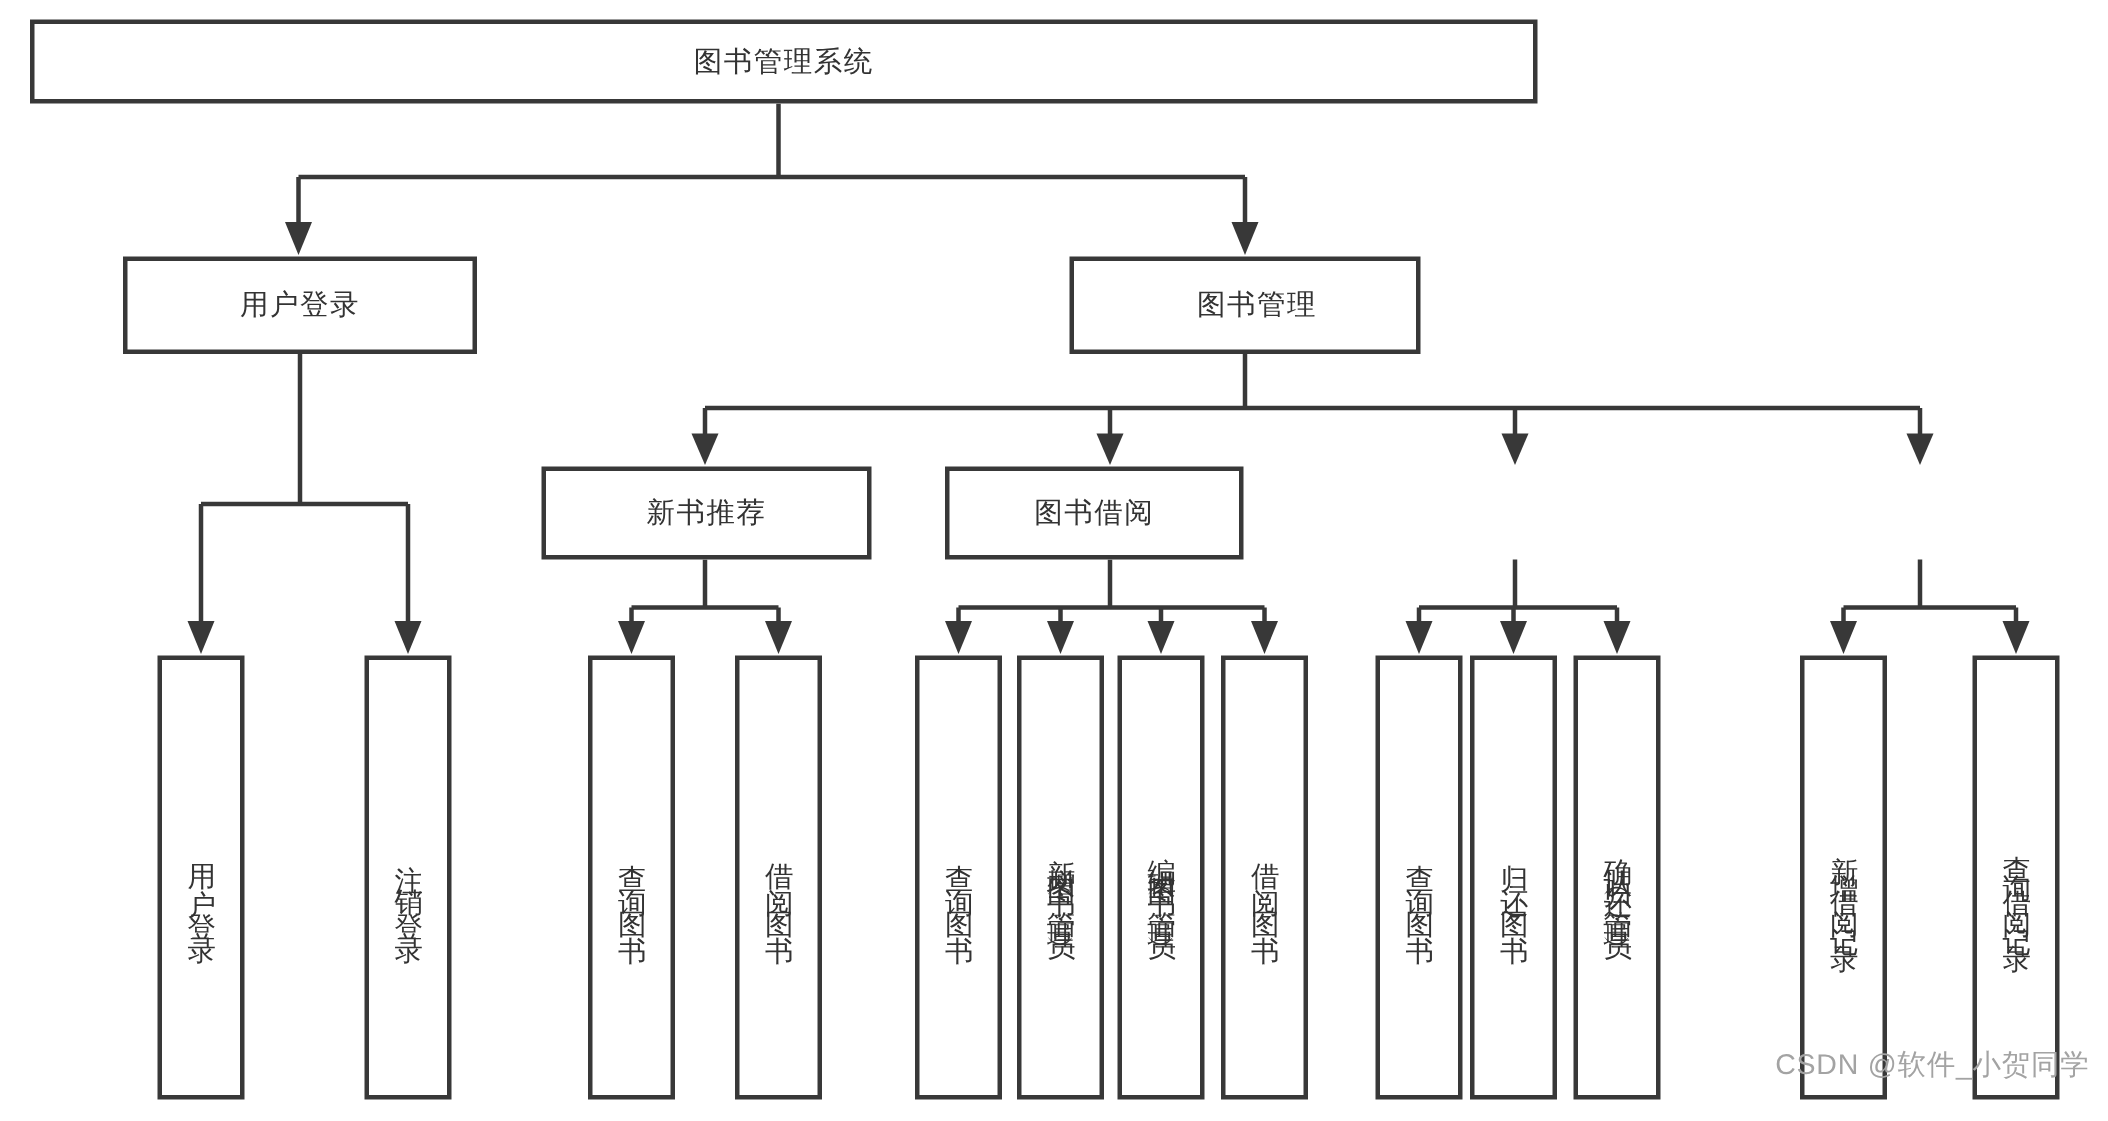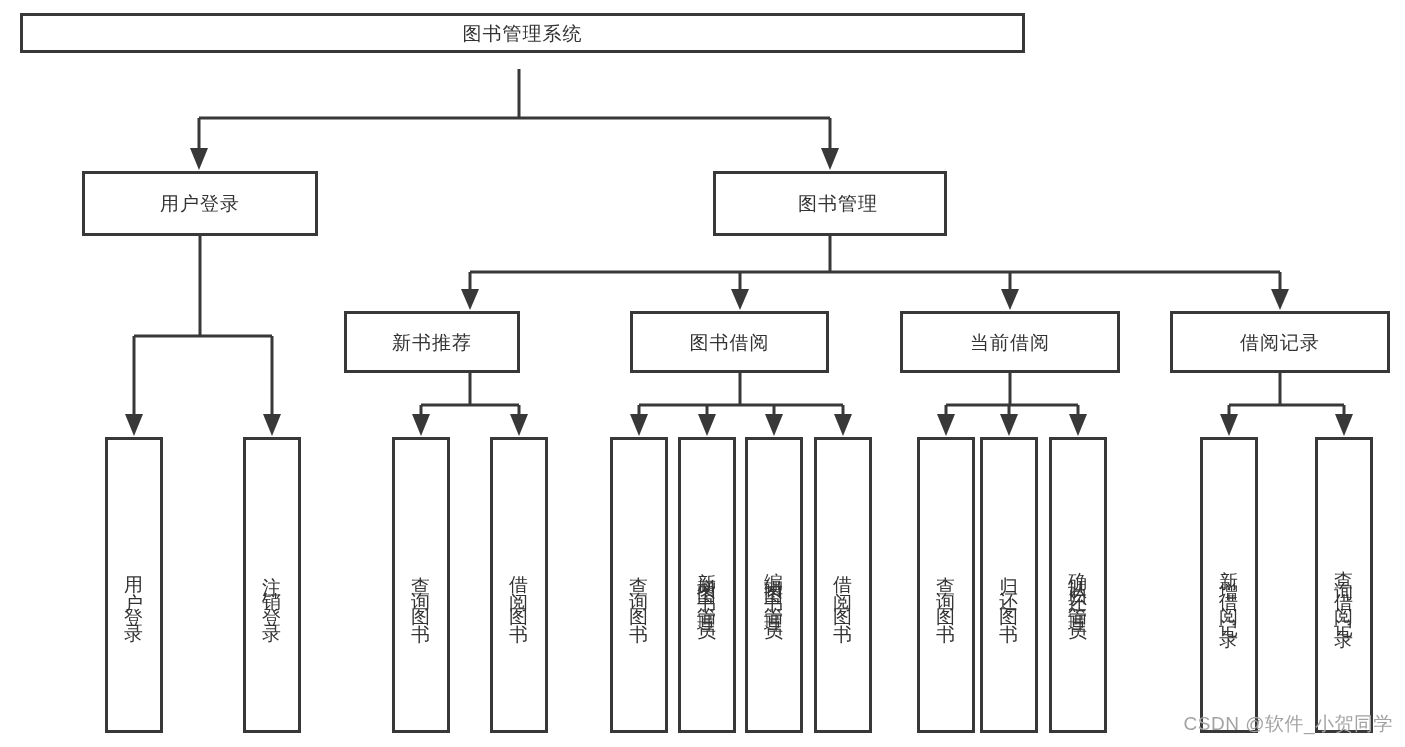--- a/index.html
+++ b/index.html
@@ -36,21 +36,21 @@
   .leaf .vlabel{
     writing-mode:vertical-rl;
     text-orientation:mixed;
     white-space:nowrap;
   }
   .ls-wide .vlabel{letter-spacing:16px;margin-bottom:-16px;}
   .ls-mid  .vlabel{letter-spacing:12px;margin-bottom:-12px;}
   .ls-tight .vlabel{letter-spacing:7px;margin-bottom:-7px;}
   .watermark{
     position:absolute;
-    right:12px;bottom:10px;
+    right:12px;bottom:24px;
     font-size:19px;
     color:var(--wm);
     letter-spacing:0.5px;
     z-index:10;
     white-space:nowrap;
   }
 </style>
 </head>
 <body>
 
@@ -94,42 +94,36 @@
       <polygon points="765,414 783,414 774,436"></polygon>
       <polygon points="834,414 852,414 843,436"></polygon>
       <polygon points="937,414 955,414 946,436"></polygon>
       <polygon points="1000,414 1018,414 1009,436"></polygon>
       <polygon points="1069,414 1087,414 1078,436"></polygon>
       <polygon points="1220,414 1238,414 1229,436"></polygon>
       <polygon points="1335,414 1353,414 1344,436"></polygon>
     </g>
   </svg>
 
-  <div class="box" style="left:20px;top:13px;width:1005px;height:40px;">
+  <div class="box" style="left:20px;top:13px;width:1005px;height:56px;">
     <span>图书管理系统</span>
   </div>
 
   <div class="box" style="left:82px;top:171px;width:236px;height:65px;">
     <span>用户登录</span>
   </div>
   <div class="box" style="left:713px;top:171px;width:234px;height:65px;padding-left:16px;">
     <span>图书管理</span>
   </div>
 
-  <div class="box" style="left:344px;top:311px;width:176px;height:62px;">
+  <div class="box" style="left:361px;top:311px;width:220px;height:62px;">
     <span>新书推荐</span>
   </div>
   <div class="box" style="left:630px;top:311px;width:199px;height:62px;">
     <span>图书借阅</span>
-  </div>
-  <div class="box" style="left:900px;top:311px;width:220px;height:62px;">
-    <span>当前借阅</span>
-  </div>
-  <div class="box" style="left:1170px;top:311px;width:220px;height:62px;">
-    <span>借阅记录</span>
   </div>
 
   <div class="box leaf ls-wide" style="left:105px;">
     <span class="vlabel">用户登录</span>
   </div>
   <div class="box leaf ls-wide" style="left:243px;">
     <span class="vlabel">注销登录</span>
   </div>
 
   <div class="box leaf ls-wide" style="left:392px;">

